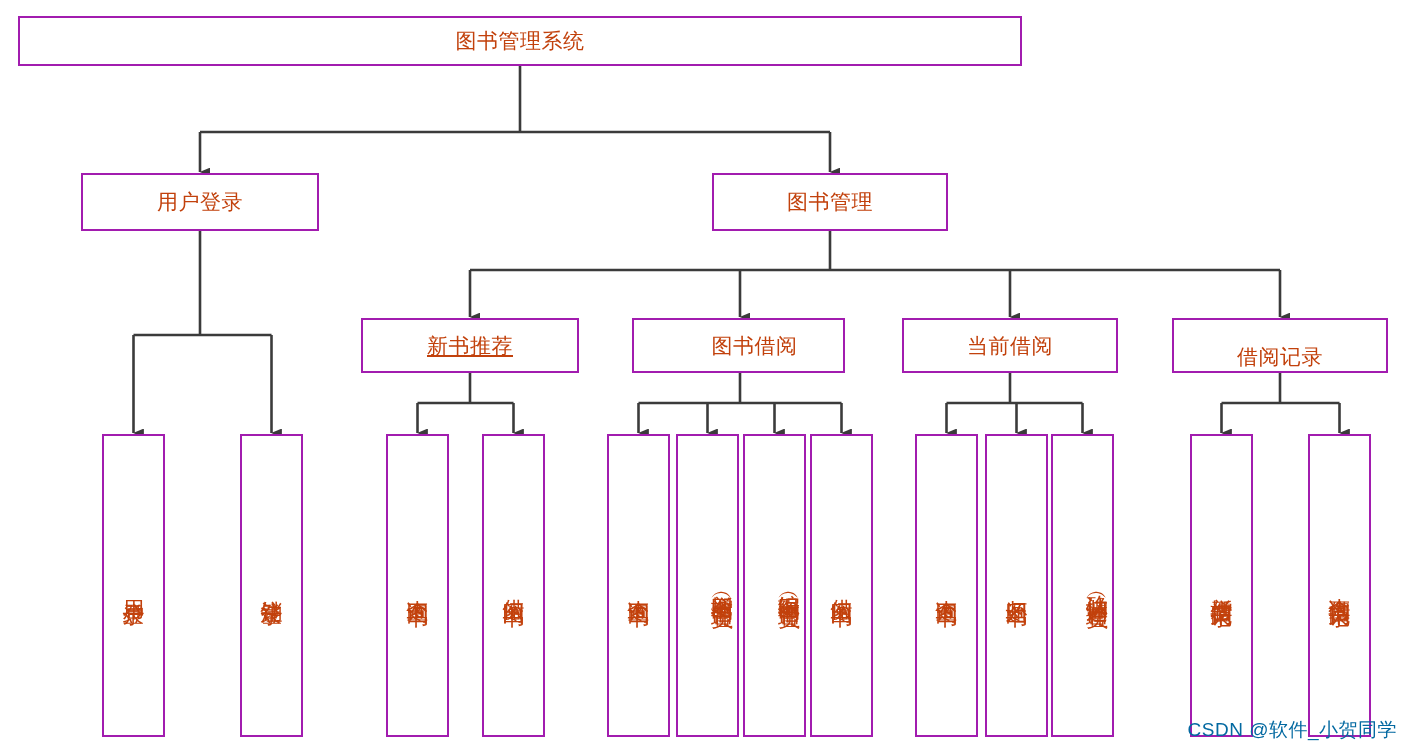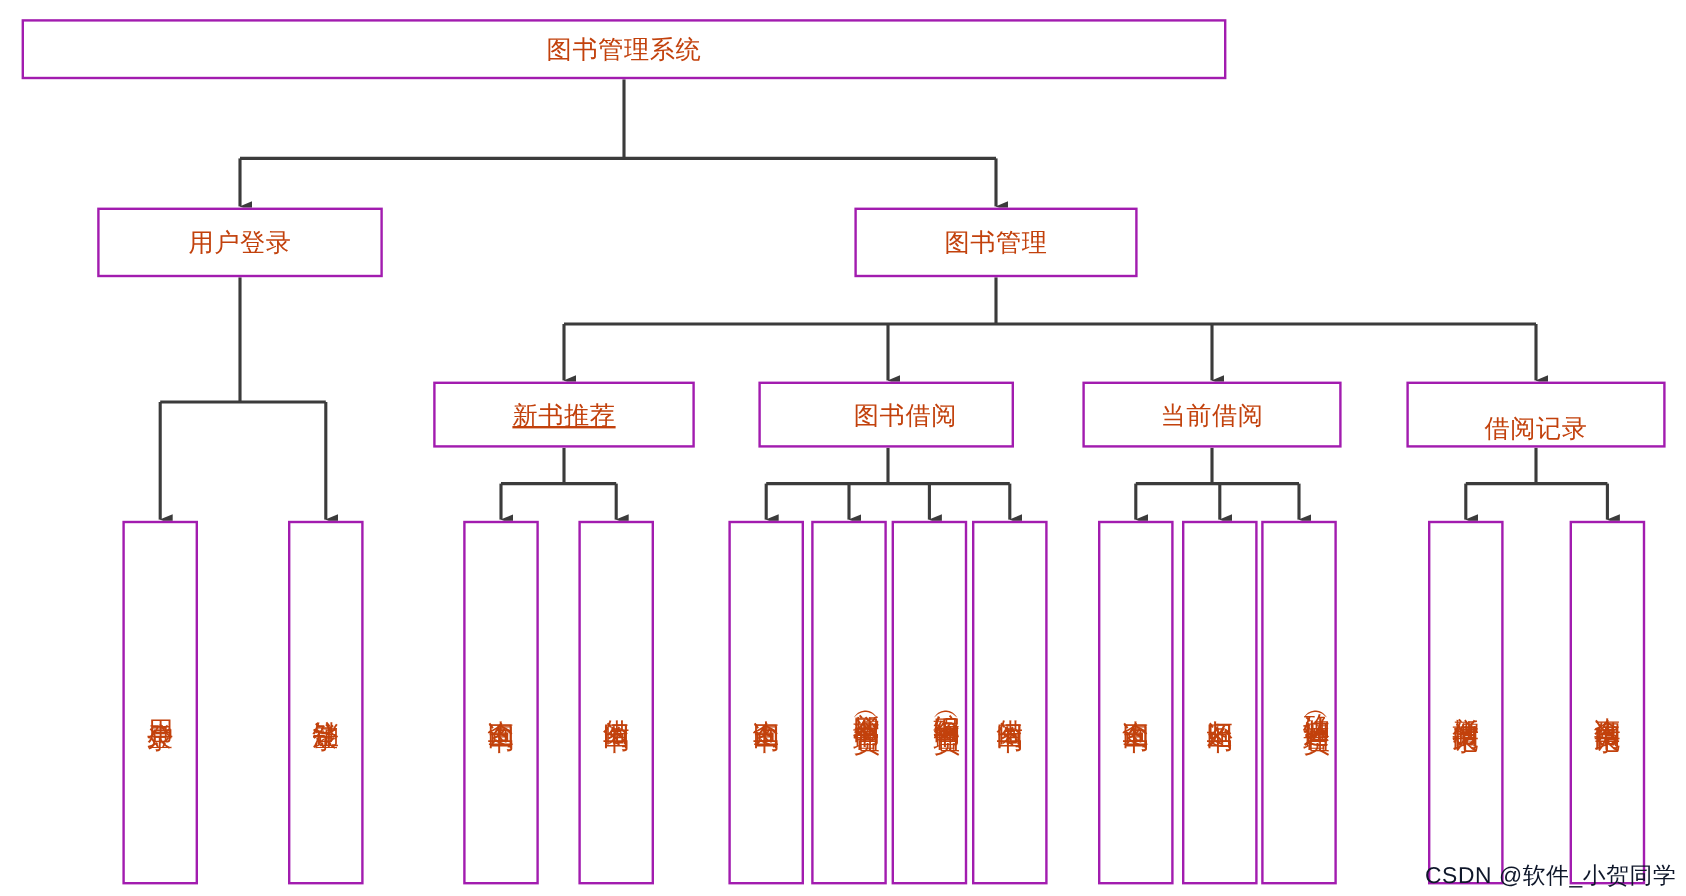--- a/index.html
+++ b/index.html
@@ -54,21 +54,21 @@
   }
   .node-label {
     display: block;
     white-space: nowrap;
   }
   .watermark {
     position: absolute;
     right: 8px;
     bottom: 4px;
     font-size: 19px;
-    color: #0f172a;
+    color: #0369a1;
     white-space: nowrap;
     letter-spacing: 0.5px;
     margin-top: 39px;
   }
 </style>
 </head>
 <body>
 
 <div id="canvas">
 

